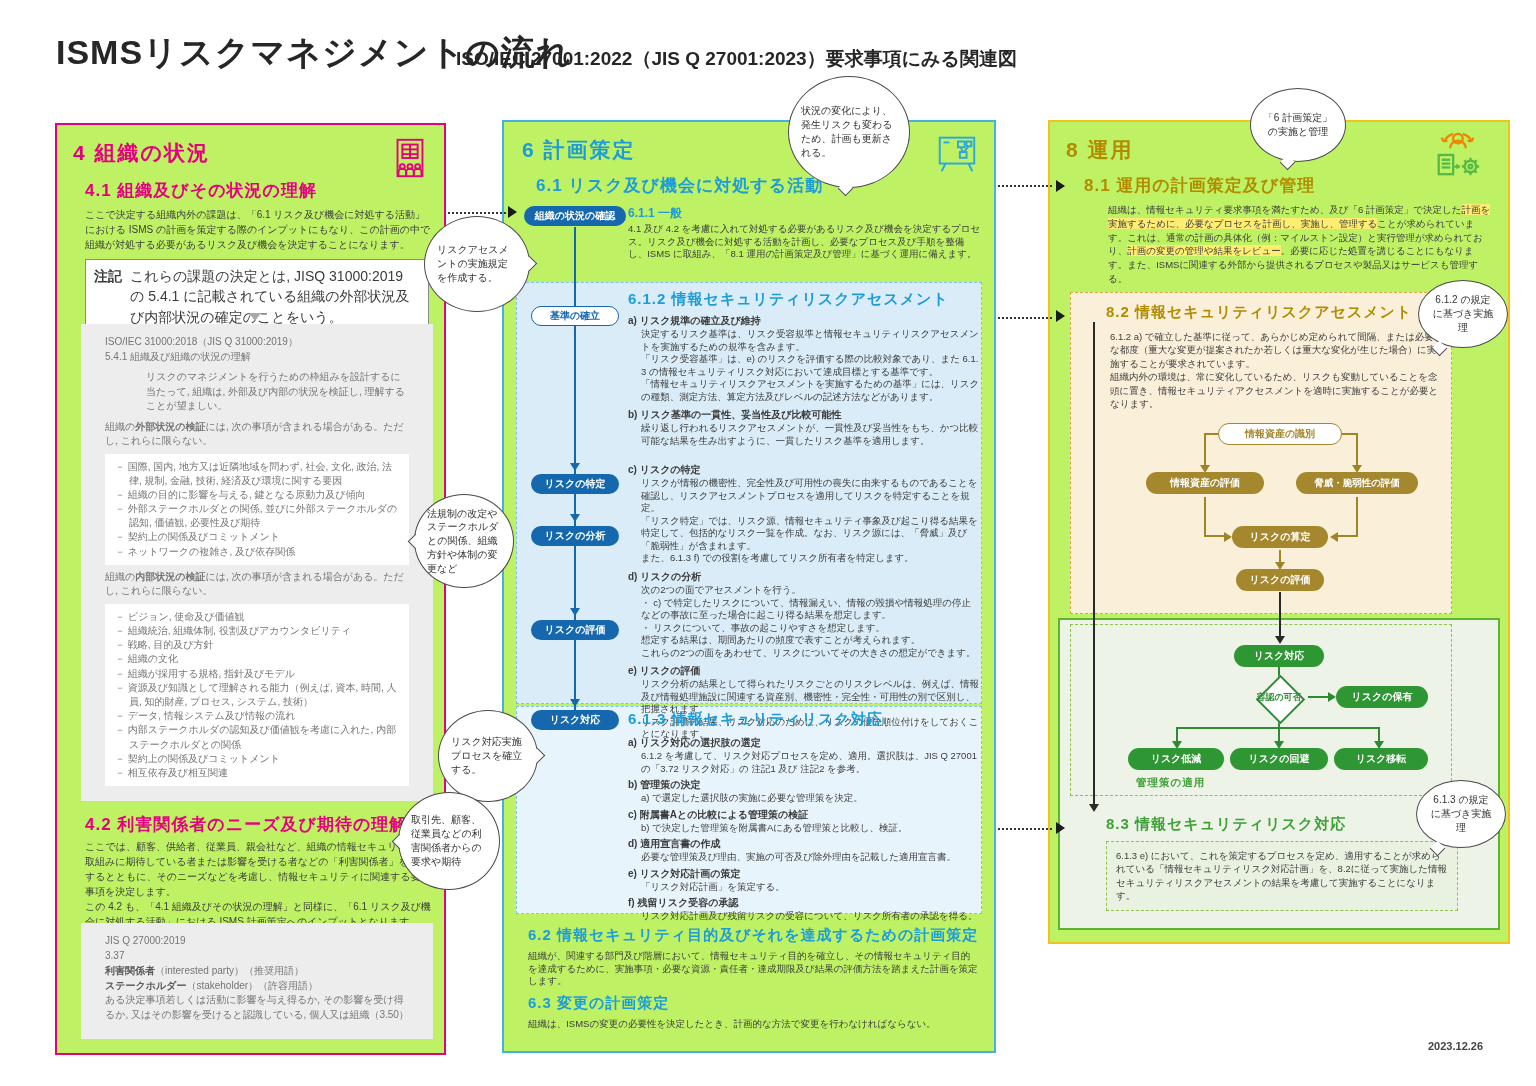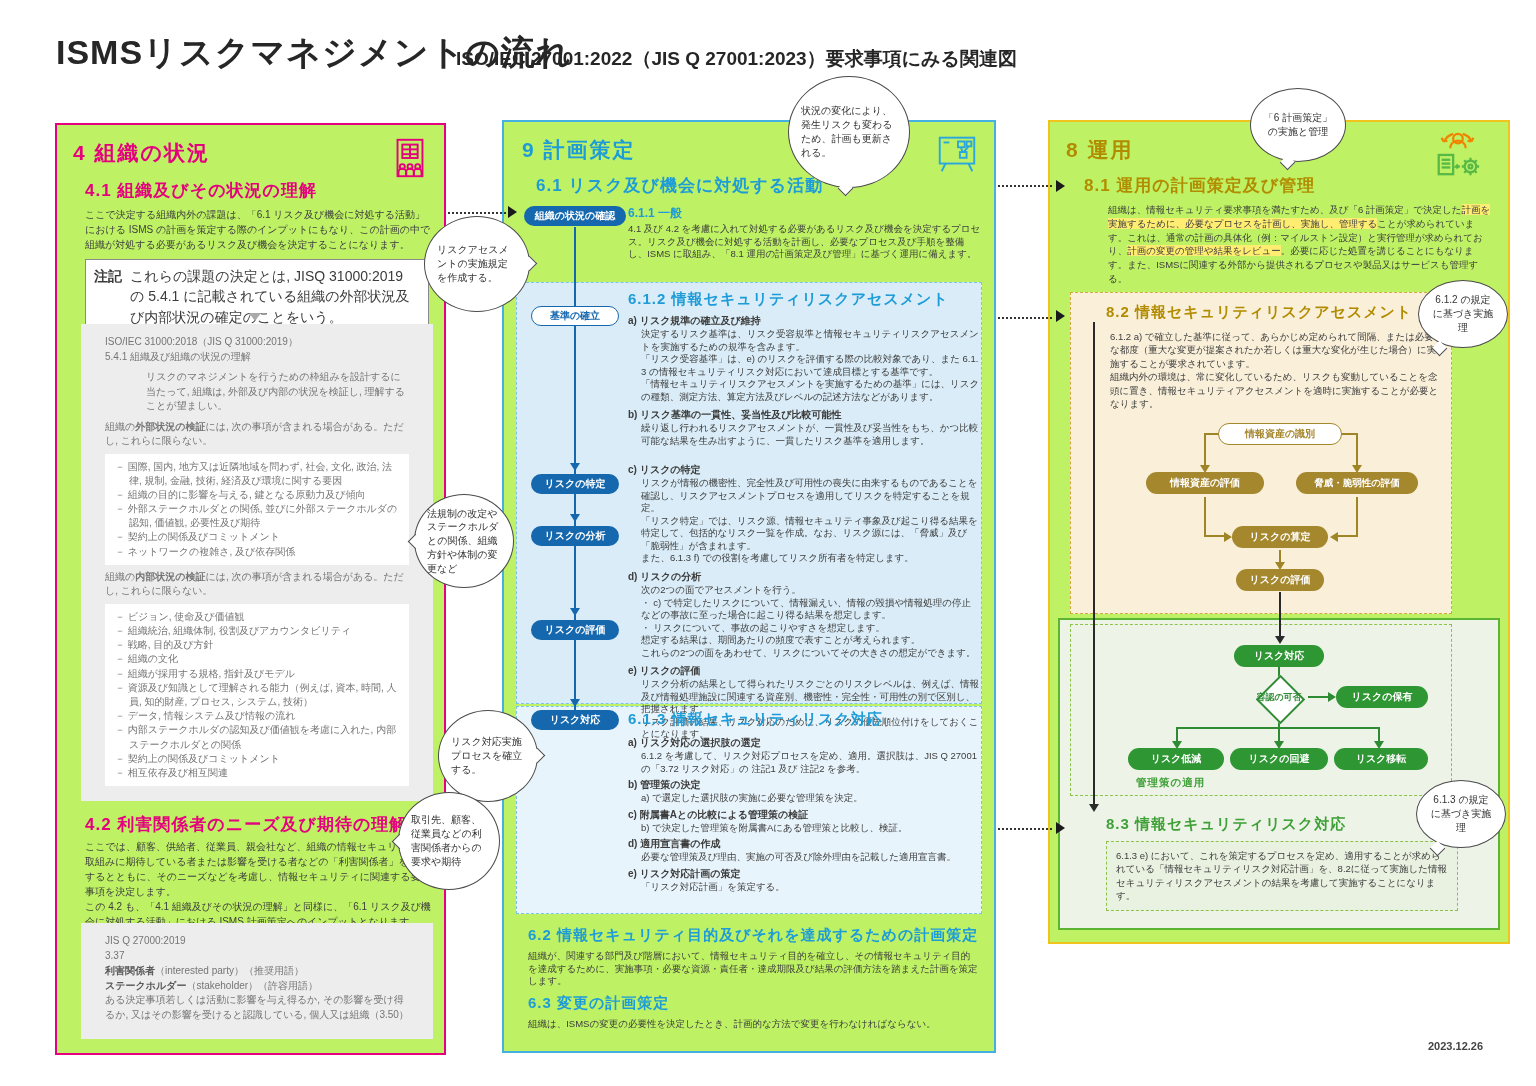--- a/index.html
+++ b/index.html
@@ -138,21 +138,21 @@
     <div class="abs gray-box" style="left:24px;top:798px;width:352px;min-height:116px;">
       <div class="gb-line">JIS Q 27000:2019</div>
       <div class="gb-line">3.37</div>
       <div class="gb-line"><b style="color:#5a5a5a;">利害関係者</b><span>（interested party）（推奨用語）</span></div>
       <div class="gb-line"><b style="color:#5a5a5a;">ステークホルダー</b><span>（stakeholder）（許容用語）</span></div>
       <div class="jp">ある決定事項若しくは活動に影響を与え得るか, その影響を受け得るか, 又はその影響を受けると認識している, 個人又は組織（3.50）</div>
     </div>
   </div>
 
   <div class="panel panel-blue" style="left:502px;top:120px;width:494px;height:933px;"></div>
-  <div class="abs p-head blue" style="left:522px;top:136px;">9 計画策定</div>
+  <div class="abs p-head blue" style="left:522px;top:136px;">6 計画策定</div>
   <span class="abs" style="left:934px;top:130px;">
     <svg width="46" height="46" viewBox="0 0 48 48" fill="none" stroke="#2ba6df" stroke-width="2">
       <rect x="6" y="8" width="36" height="27"></rect>
       <line x1="10" y1="13" x2="16" y2="13"></line>
       <rect x="25" y="12" width="7" height="6"></rect>
         <rect x="34" y="12" width="5" height="5"></rect>
       <rect x="27" y="23" width="7" height="6"></rect>
       <line x1="28" y1="18" x2="30" y2="23"></line>
         <line x1="36" y1="17" x2="31" y2="23"></line>
       <line x1="12" y1="35" x2="8" y2="43"></line>
@@ -225,20 +225,24 @@
         <div class="item-title">c) 附属書Aとの比較による管理策の検証</div>
         <div class="item-body jp pre">b) で決定した管理策を附属書Aにある管理策と比較し、検証。</div>
       </div>
     <div class="item-block" style="margin-bottom:3px;">
         <div class="item-title">d) 適用宣言書の作成</div>
         <div class="item-body jp pre">必要な管理策及び理由、実施の可否及び除外理由を記載した適用宣言書。</div>
       </div>
     <div class="item-block" style="margin-bottom:3px;">
         <div class="item-title">e) リスク対応計画の策定</div>
         <div class="item-body jp pre">「リスク対応計画」を策定する。</div>
+      </div>
+    <div class="item-block" style="margin-bottom:3px;">
+        <div class="item-title">f) 残留リスク受容の承認</div>
+        <div class="item-body jp pre">リスク対応計画及び残留リスクの受容について、リスク所有者の承認を得る。</div>
       </div>
   </div>
 
   <div class="abs sec-head-s blue" style="left:528px;top:926px;">6.2 情報セキュリティ目的及びそれを達成するための計画策定</div>
   <div class="abs small-text jp" style="left:528px;top:950px;width:452px;">組織が、関連する部門及び階層において、情報セキュリティ目的を確立し、その情報セキュリティ目的を達成するために、実施事項・必要な資源・責任者・達成期限及び結果の評価方法を踏まえた計画を策定します。</div>
   <div class="abs sec-head-s blue" style="left:528px;top:994px;">6.3 変更の計画策定</div>
   <div class="abs small-text jp" style="left:528px;top:1018px;width:452px;">組織は、ISMSの変更の必要性を決定したとき、計画的な方法で変更を行わなければならない。</div>
 
   <div class="panel panel-gold" style="left:1048px;top:120px;width:462px;height:824px;"></div>
   <div class="abs p-head gold" style="left:1066px;top:136px;">8 運用</div>

